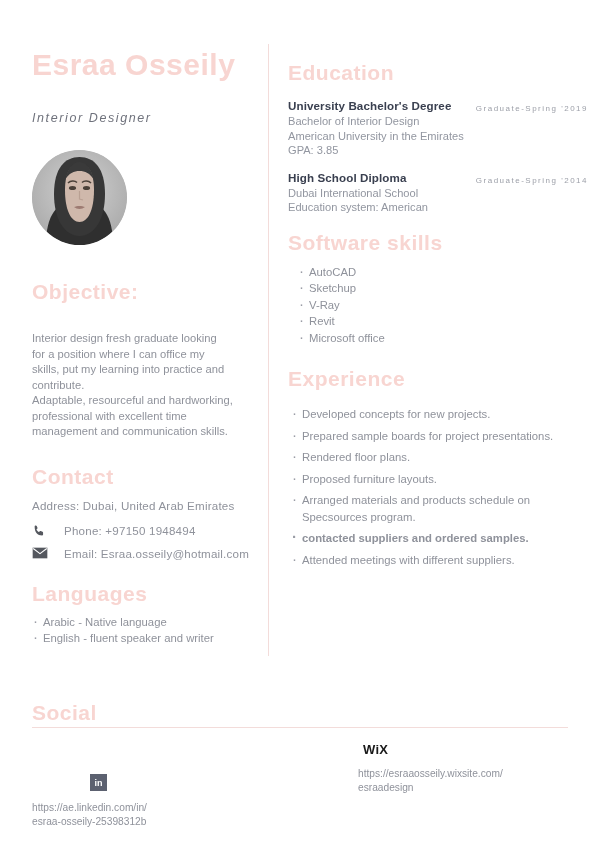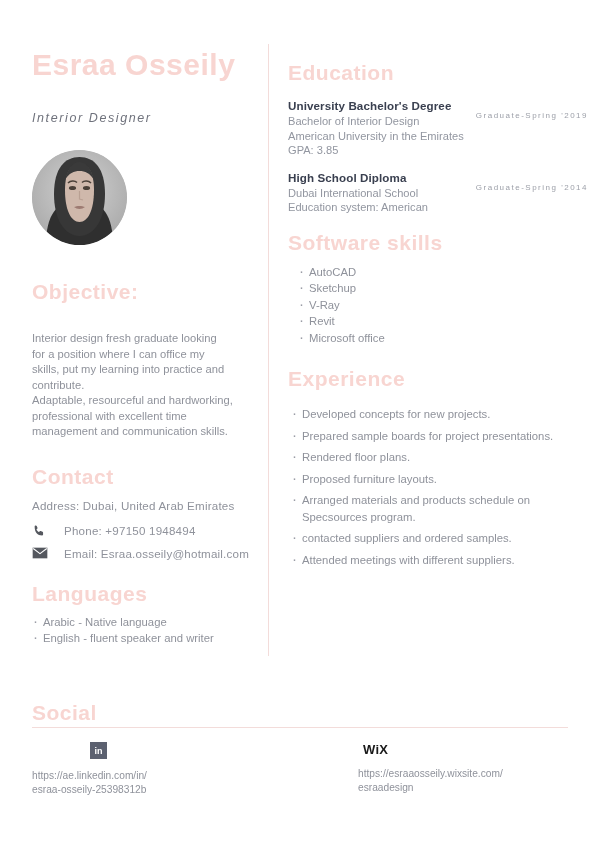--- a/index.html
+++ b/index.html
@@ -64,21 +64,21 @@
   }
 
   
   .entry { position:relative; margin-bottom:13px; }
   .entry-title {
     font-size:11.6px; font-weight:bold; color:#3a4050;
     letter-spacing:0.1px; margin-bottom:2px;
   }
   .entry-line { font-size:11.1px; line-height:14.5px; color:#9296a0; }
   .grad-date {
-    position:absolute; right:0; top:12px;
+    position:absolute; right:0; top:5px;
     font-size:8px; color:#9da0a9; letter-spacing:1.5px; white-space:nowrap;
   }
 
   
   .contact-line {
     font-size:11.6px; color:#8f929b; letter-spacing:0.2px;
     display:flex; align-items:center; margin-bottom:9px;
   }
   .contact-ico {
     width:22px; display:inline-flex; align-items:center;
@@ -91,20 +91,21 @@
     position:absolute; left:32px; top:742px; width:536px;
     display:flex;
   }
   .soc { width:50%; }
   .soc.right-soc { padding-left:58px; }
   .li-badge {
     width:17px; height:17px; background:#5c6170;
     color:#fff; font-size:9px; font-weight:bold;
     display:flex; align-items:center; justify-content:center;
     margin-left:58px;
+    margin-top:32px;
   }
   .wix-mark {
     font-size:13px; font-weight:bold; color:#1a1a1a;
     letter-spacing:0.3px; margin-left:5px;
   }
   .soc-url { font-size:10.2px; line-height:14px; color:#8f929b; margin-top:10px; }
   .exp-date { font-size:10.2px; color:#9296a0; letter-spacing:0.8px; margin-top:2px; }
 </style>
 </head>
 <body>
@@ -222,21 +223,21 @@
 
     <div style="margin-top:22px;" class="pink-title sec-head">Experience</div>
 
 
     <ul class="bullets" style="margin-top:17px; padding-left:3px;">
       <li style="margin-bottom:5px;">Developed concepts for new projects.</li>
       <li style="margin-bottom:5px;">Prepared sample boards for project presentations.</li>
       <li style="margin-bottom:5px;">Rendered floor plans.</li>
       <li style="margin-bottom:5px;">Proposed furniture layouts.</li>
       <li style="margin-bottom:5px;">Arranged materials and products schedule on Specsources program.</li>
-      <li style="margin-bottom:5px;">contacted suppliers and ordered samples.</li>
+      <li style="margin-bottom:5px;font-weight:bold;">contacted suppliers and ordered samples.</li>
       <li>Attended meetings with different suppliers.</li>
     </ul>
   </div>
 
   <div class="social-cols">
 
     <div class="soc">
       <div class="li-badge">in</div>
       <div class="soc-url">
         <div>https://ae.linkedin.com/in/</div>

